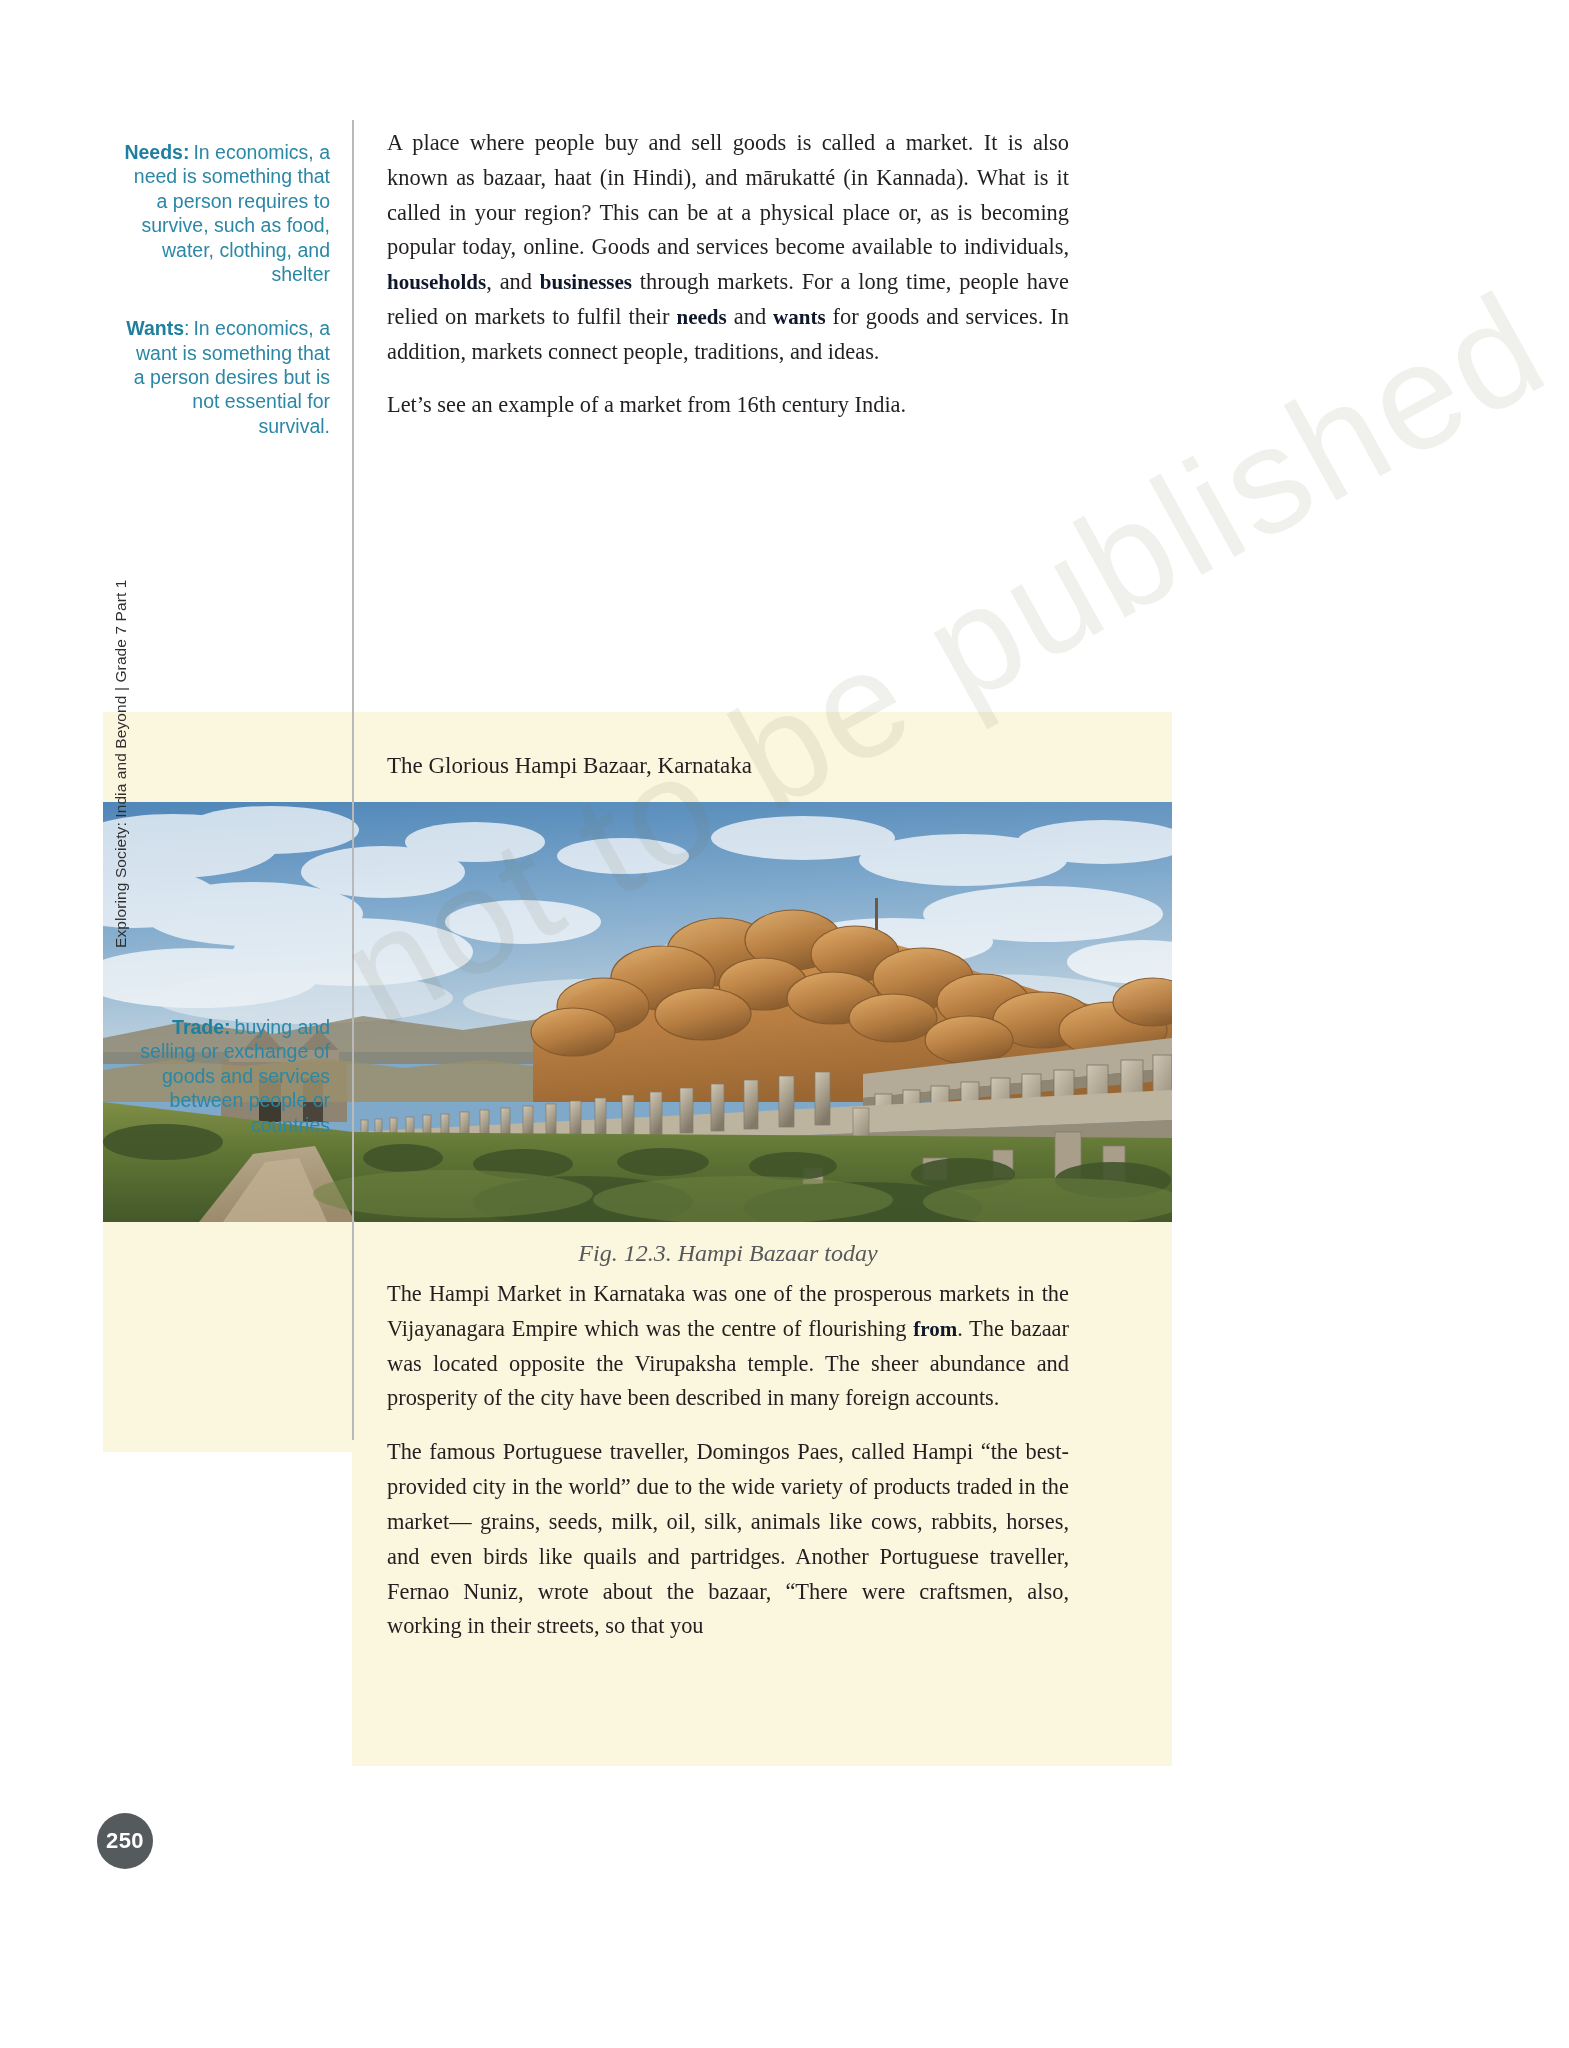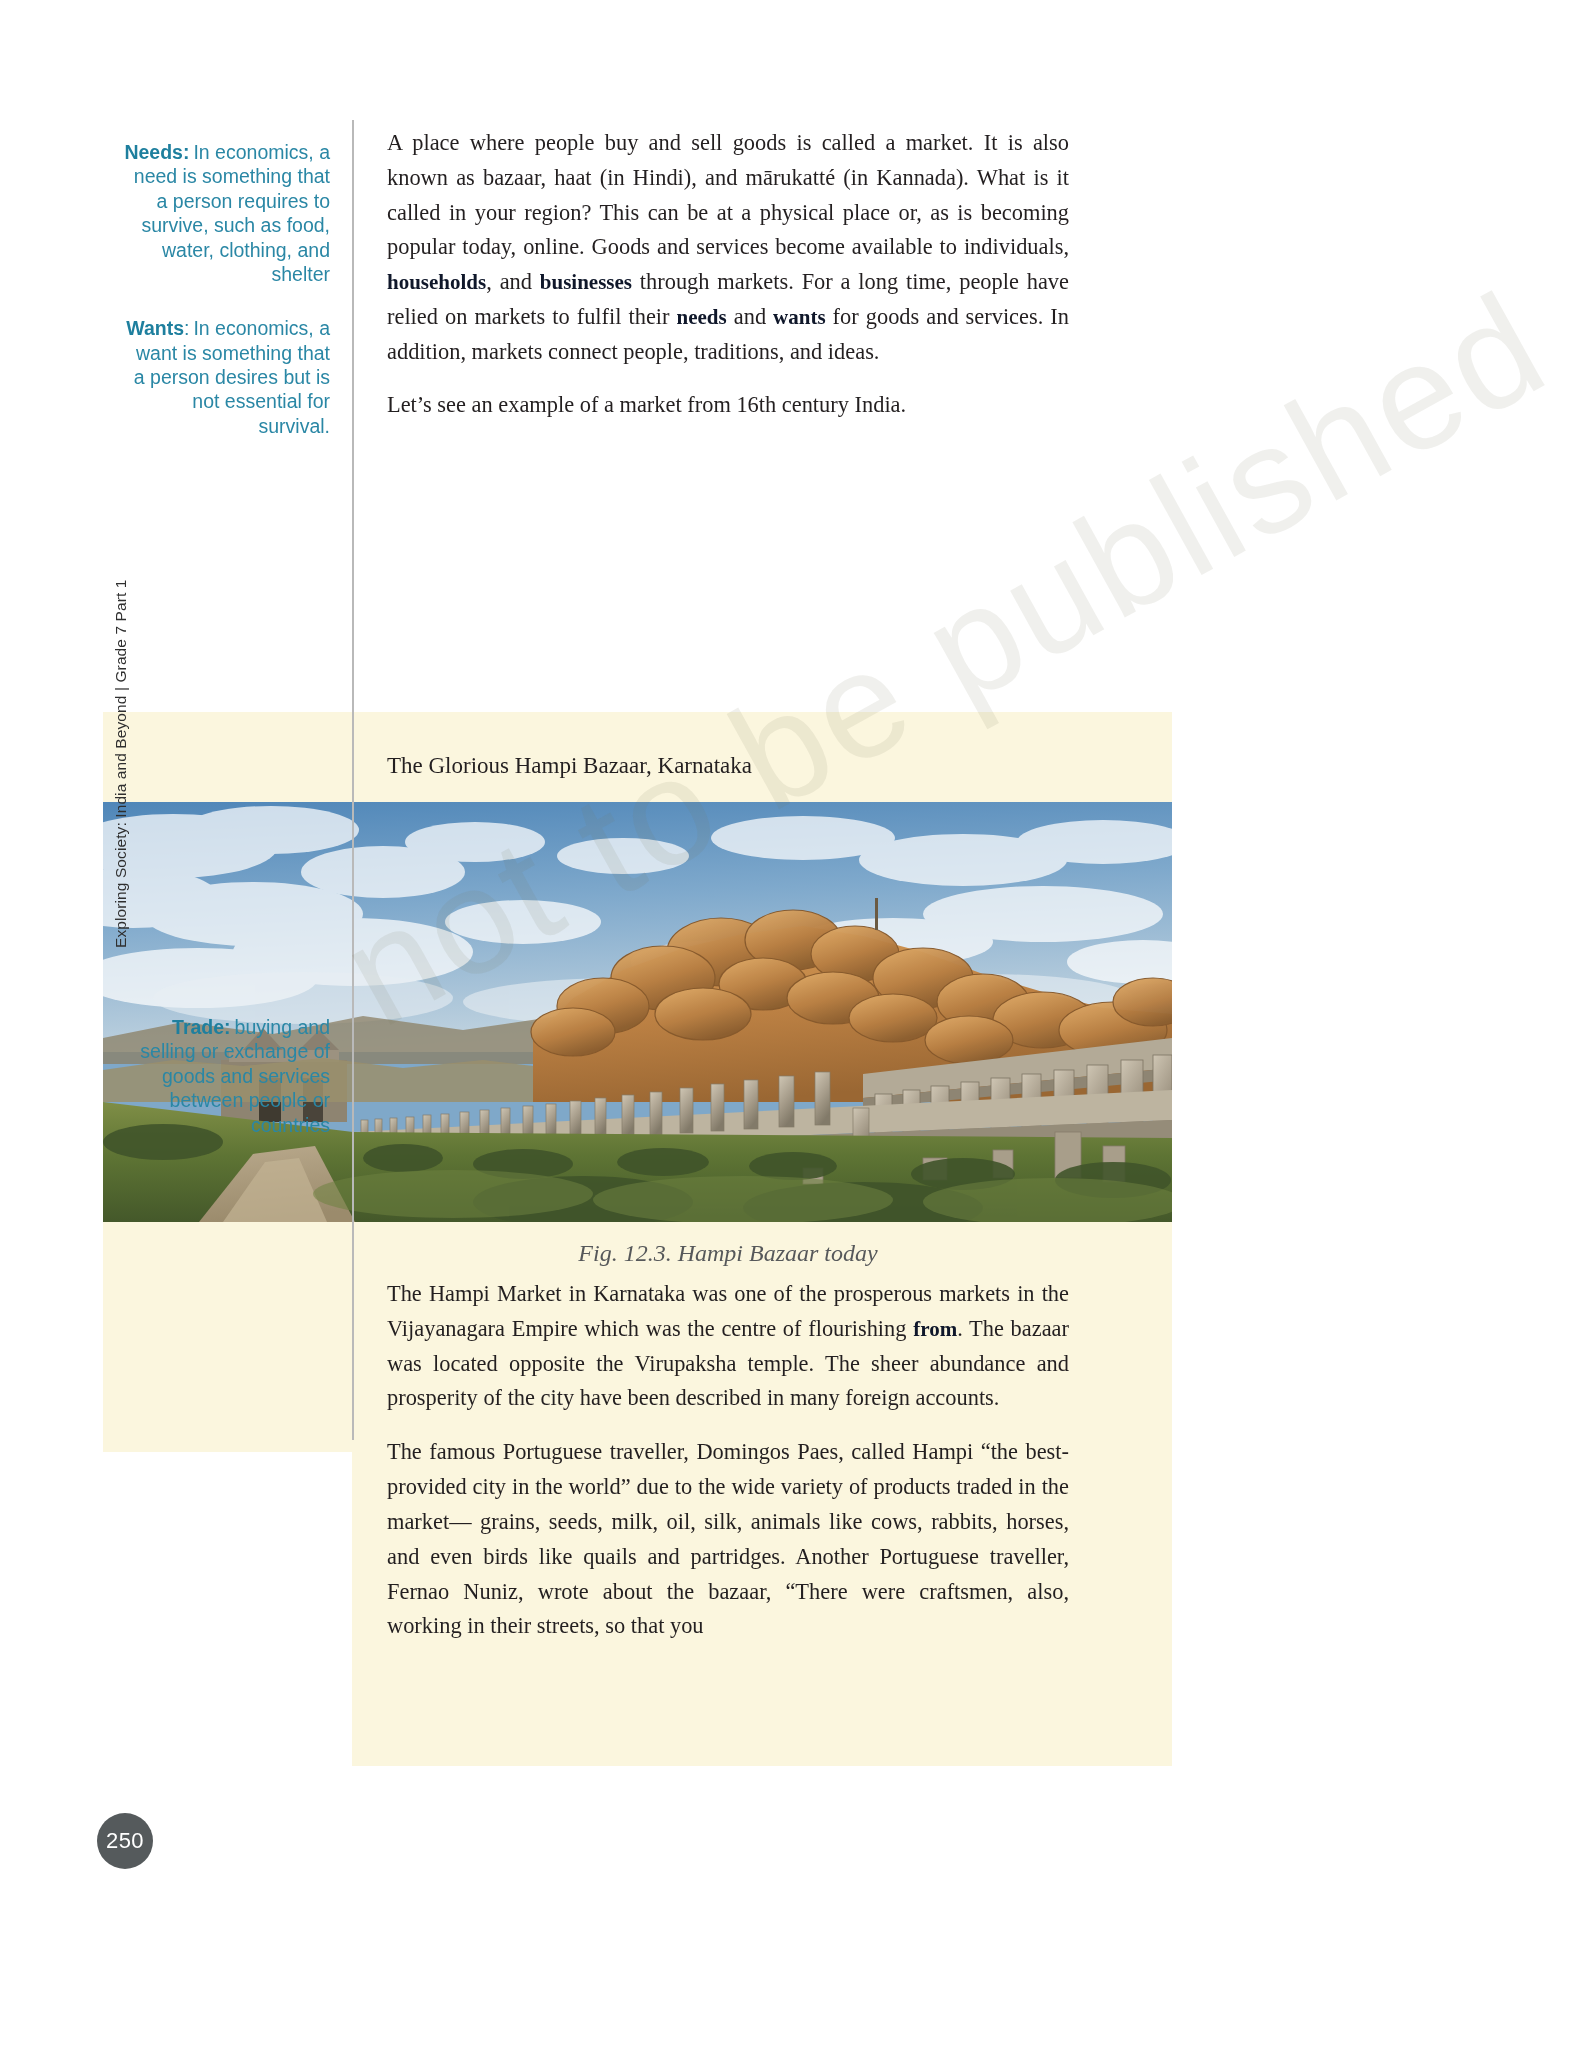--- a/index.html
+++ b/index.html
@@ -31,21 +31,21 @@
     transform:rotate(-90deg); transform-origin:0 0;
     font-family:"Liberation Sans", sans-serif;
     font-size:15.5px; color:#2f2f2f; white-space:nowrap;
     letter-spacing:0.1px;
   }
   #page-number-badge {
     position:absolute; left:97px; top:1813px;
     width:56px; height:56px; border-radius:50%;
     background:#555a5c;
     color:#ffffff; font-family:"Liberation Sans", sans-serif;
-    font-size:22px; font-weight:400;
+    font-size:22px; font-weight:700;
     display:flex; align-items:center; justify-content:center;
     letter-spacing:0.5px;
   }
 
   #margin-notes { position:absolute; left:120px; top:140px; width:210px; }
   .note { text-align:right; margin-bottom:30px; }
   .note-term {
     font-family:"Liberation Sans", sans-serif;
     font-size:19.5px; font-weight:700; color:#1e7f9e;
     line-height:1.25;

